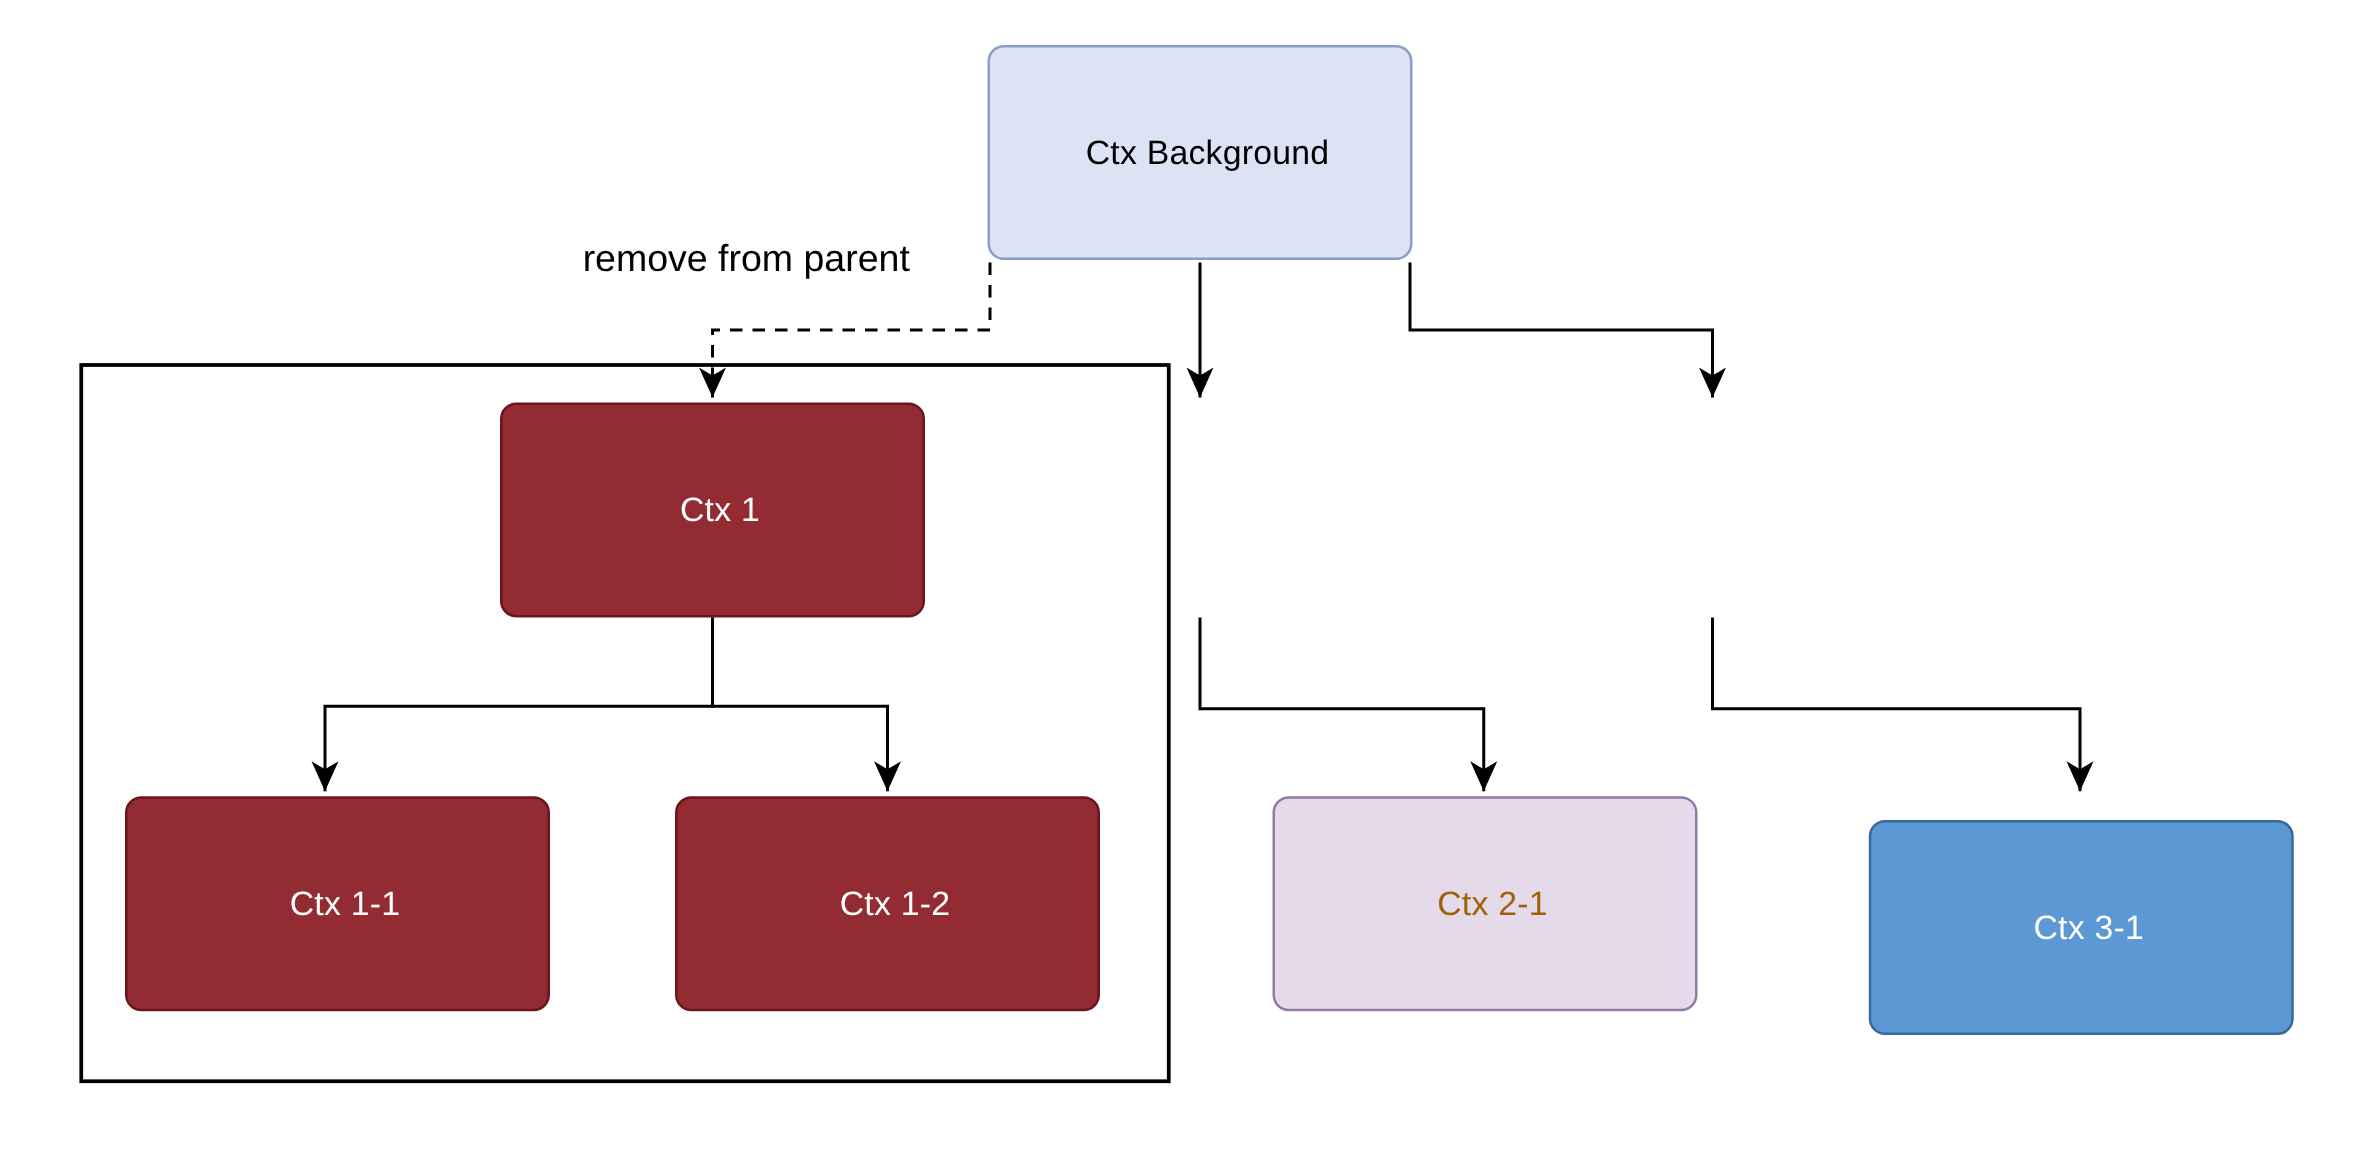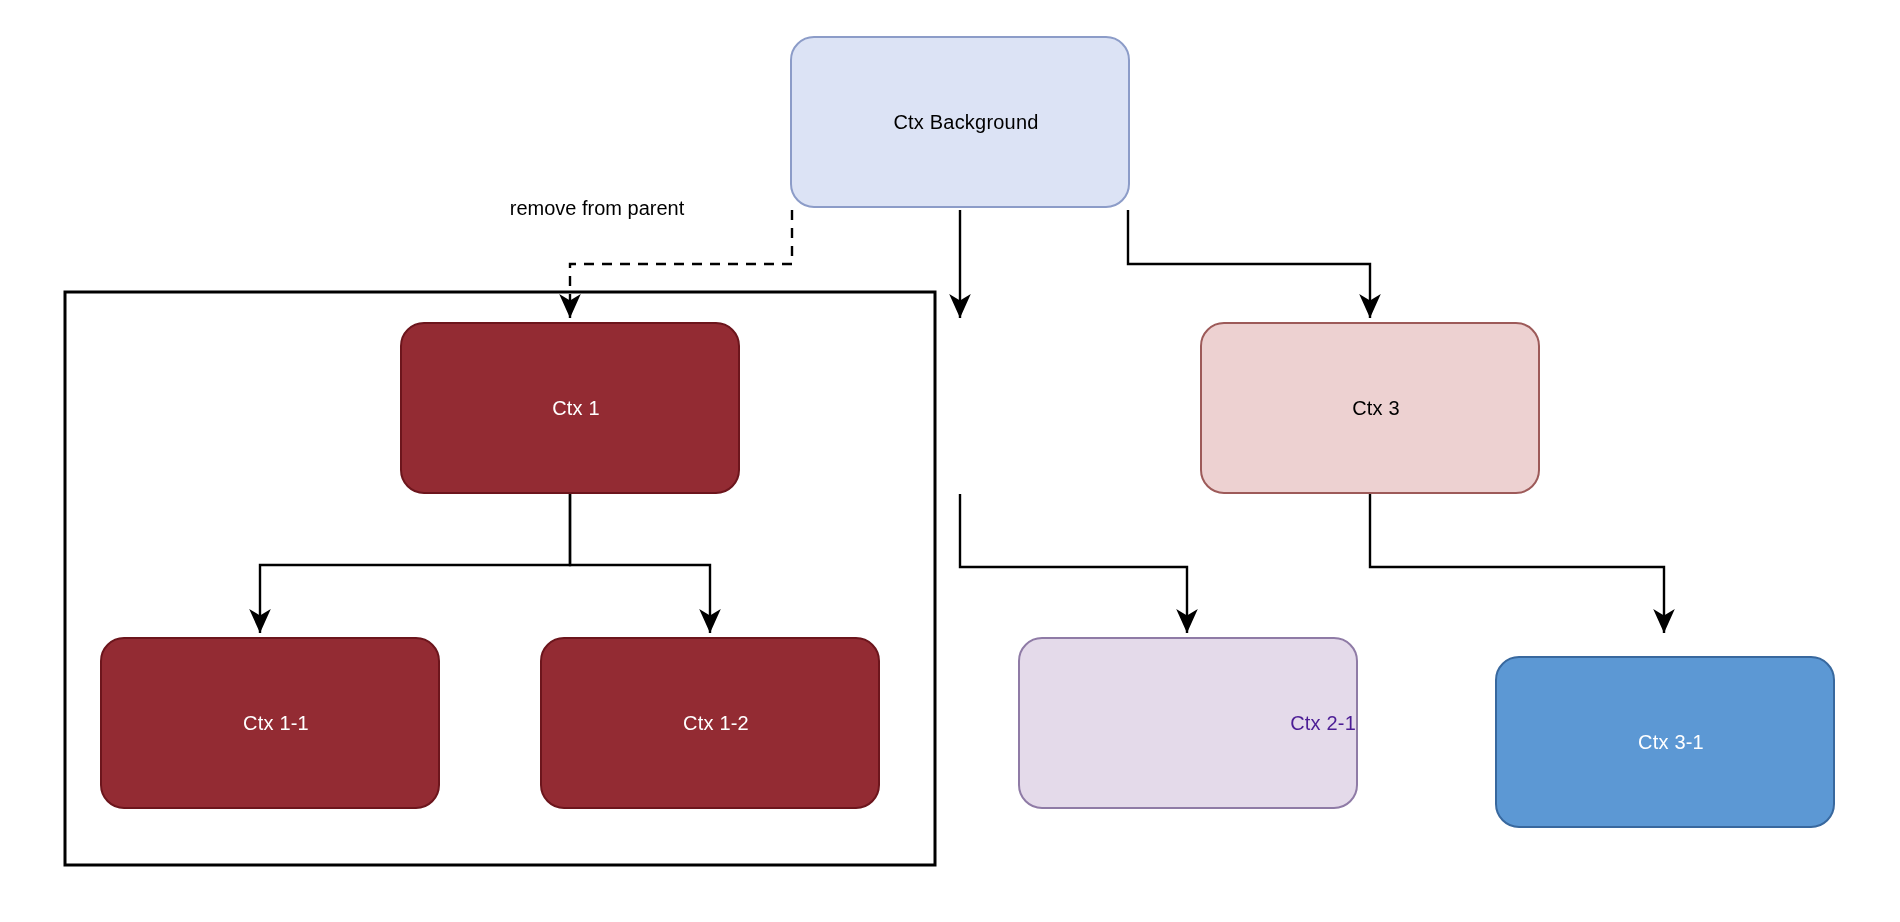--- a/index.html
+++ b/index.html
@@ -9,40 +9,40 @@
     background:#ffffff;
     font-family:"Liberation Sans", sans-serif;
     overflow:hidden;
   }
   .edge-layer{position:absolute;left:0;top:0;width:1900px;height:922px;}
   .node{
     position:absolute;
     box-sizing:border-box;
     width:340px;height:172px;
     border:2px solid #000;
-    border-radius:24px;
+    border-radius:13px;
     display:flex;align-items:center;justify-content:center;
-    font-size:20px;
+    font-size:27px;
     letter-spacing:0.2px;
     white-space:nowrap;
     padding-left:12px;
   }
   
   .n-bg  {left:790px; top:36px;}
   .n-c1  {left:400px; top:322px;text-align:center;}
   .n-c2  {left:790px; top:322px;}
   .n-c3  {left:1200px;top:322px;}
   .n-c11 {left:90px;  top:637px;margin-left:10px;}
   .n-c12 {left:540px; top:637px;}
   .n-c21 {left:1018px;top:637px;}
   .n-c31 {left:1495px;top:637px;}
   .annotation{
     position:absolute;
     left:427px;top:190px;width:340px;height:36px;
-    font-size:20px;color:#000;
+    font-size:30px;color:#000;
     text-align:center;line-height:36px;
     white-space:nowrap;
   }
   .edge{fill:none;stroke:#000;stroke-width:2.4px;}
   .edge.dashed{stroke-dasharray:10 8;}
   .boundary{fill:none;stroke:#000;stroke-width:3px;}
 </style>
 </head>
 <body>
 
@@ -67,29 +67,26 @@
   </svg>
 
   <div class="annotation">remove from parent</div>
 
   <div class="node n-bg" style="background: rgb(220, 227, 245); border-color: rgb(140, 156, 200); color: rgb(0, 0, 0);">
     <span>Ctx Background</span>
   </div>
   <div class="node n-c1" style="background: rgb(147, 43, 51); border-color: rgb(108, 21, 28); color: rgb(255, 255, 255);">
     <span>Ctx 1</span>
   </div>
-  <div class="node n-c3" style="background: rgb(237, 209, 209); border-color: rgb(157, 90, 89); color: rgb(0, 0, 0);">
-    <span>Ctx 3</span>
-  </div>
   <div class="node n-c11" style="background: rgb(147, 43, 51); border-color: rgb(108, 21, 28); color: rgb(255, 255, 255);">
     <span>Ctx 1-1</span>
   </div>
   <div class="node n-c12" style="background: rgb(147, 43, 51); border-color: rgb(108, 21, 28); color: rgb(255, 255, 255);">
     <span>Ctx 1-2</span>
   </div>
-  <div class="node n-c21" style="background: rgb(228, 218, 234); border-color: rgb(143, 123, 166); color: #4c1d95; justify-content: flex-end;">
+  <div class="node n-c21" style="background: rgb(228, 218, 234); border-color: rgb(143, 123, 166); color: #a16207;">
     <span>Ctx 2-1</span>
   </div>
   <div class="node n-c31" style="background: rgb(92, 152, 212); border-color: rgb(56, 104, 158); color: rgb(255, 255, 255); margin-top: 19px;">
     <span>Ctx 3-1</span>
   </div>
 
 </div>
 
 </body></html>

